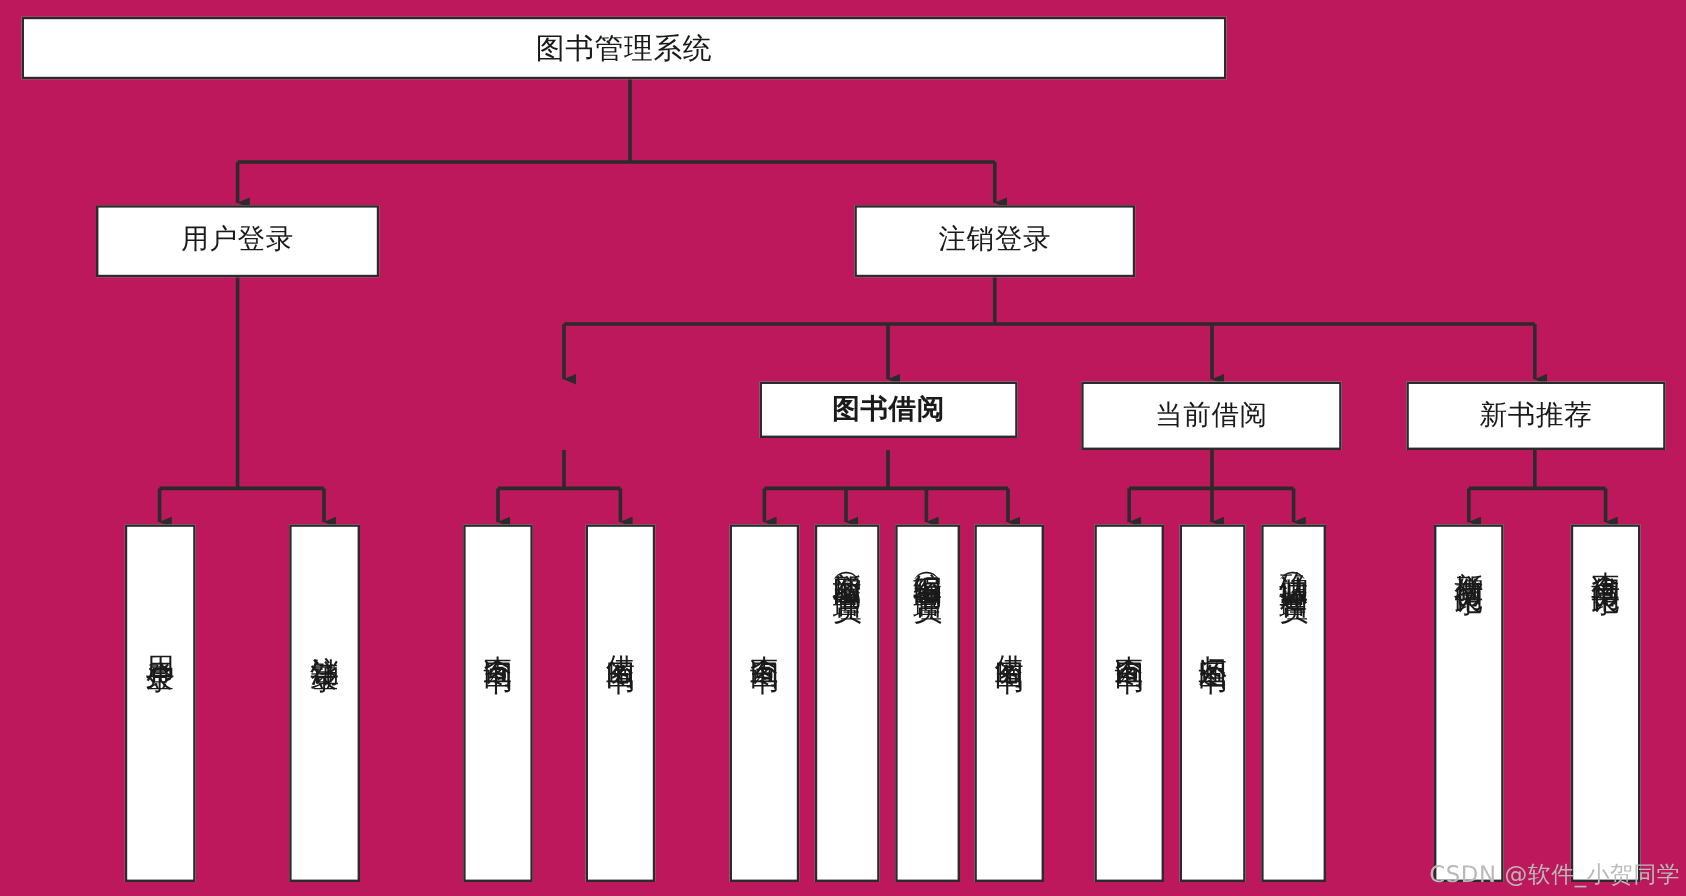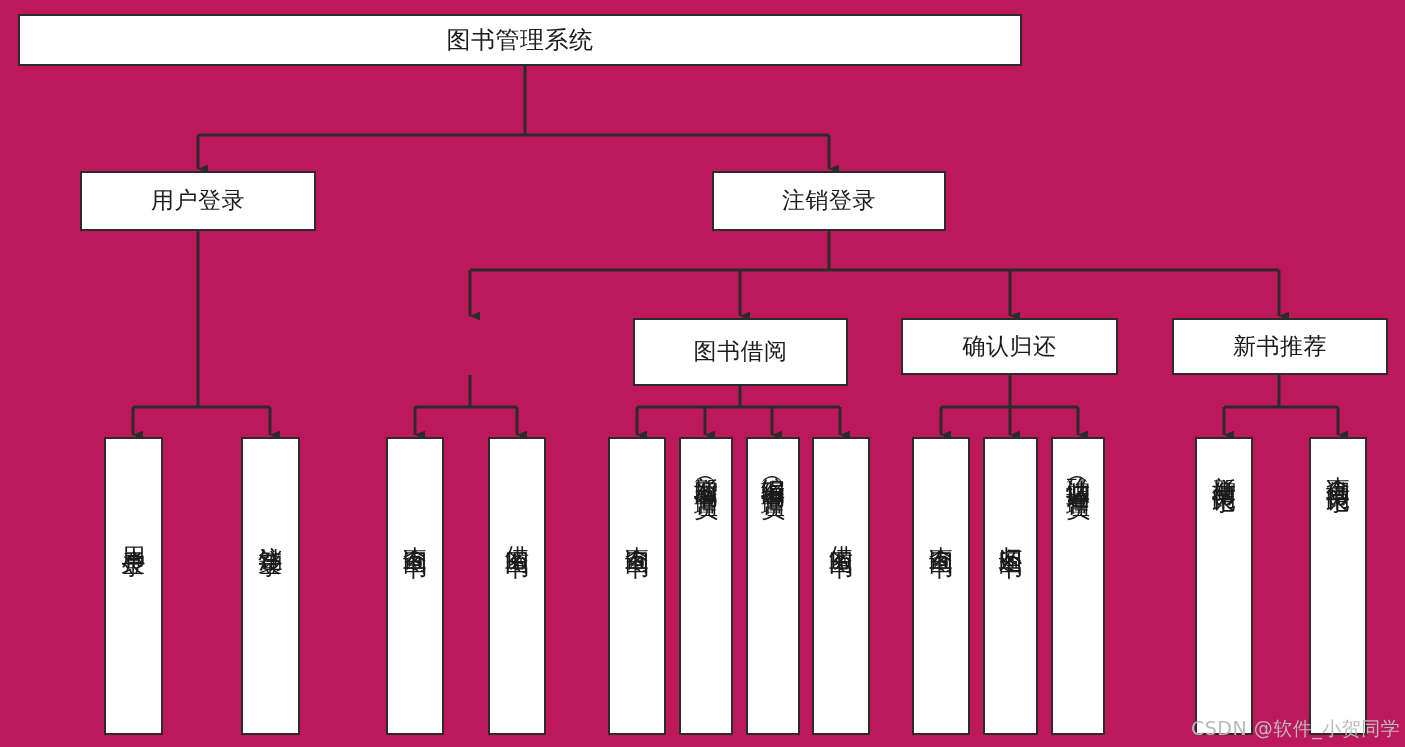--- a/index.html
+++ b/index.html
@@ -135,25 +135,25 @@
     <span class="node-label">图书管理系统</span>
   </div>
 
   <div class="node horizontal" style="left:80px; top:171px; width:236px; height:60px;">
     <span class="node-label">用户登录</span>
   </div>
   <div class="node horizontal" style="left:712px; top:171px; width:234px; height:60px;">
     <span class="node-label">注销登录</span>
   </div>
 
-  <div class="node horizontal" style="left:633px; top:318px; width:215px; height:68px;">
+  <div class="node horizontal" style="left:633px; top:318px; width:215px; height:47px;font-weight:bold;">
     <span class="node-label">图书借阅</span>
   </div>
   <div class="node horizontal" style="left:901px; top:318px; width:217px; height:57px;">
-    <span class="node-label">确认归还</span>
+    <span class="node-label">当前借阅</span>
   </div>
   <div class="node horizontal" style="left:1172px; top:318px; width:216px; height:57px;">
     <span class="node-label">新书推荐</span>
   </div>
 
   <div class="node vertical mid" style="left:104px; top:437px; width:59px; height:298px;">
     <span class="node-label">用户登录</span>
   </div>
   <div class="node vertical mid" style="left:241px; top:437px; width:59px; height:298px;">
     <span class="node-label">注销登录</span>

